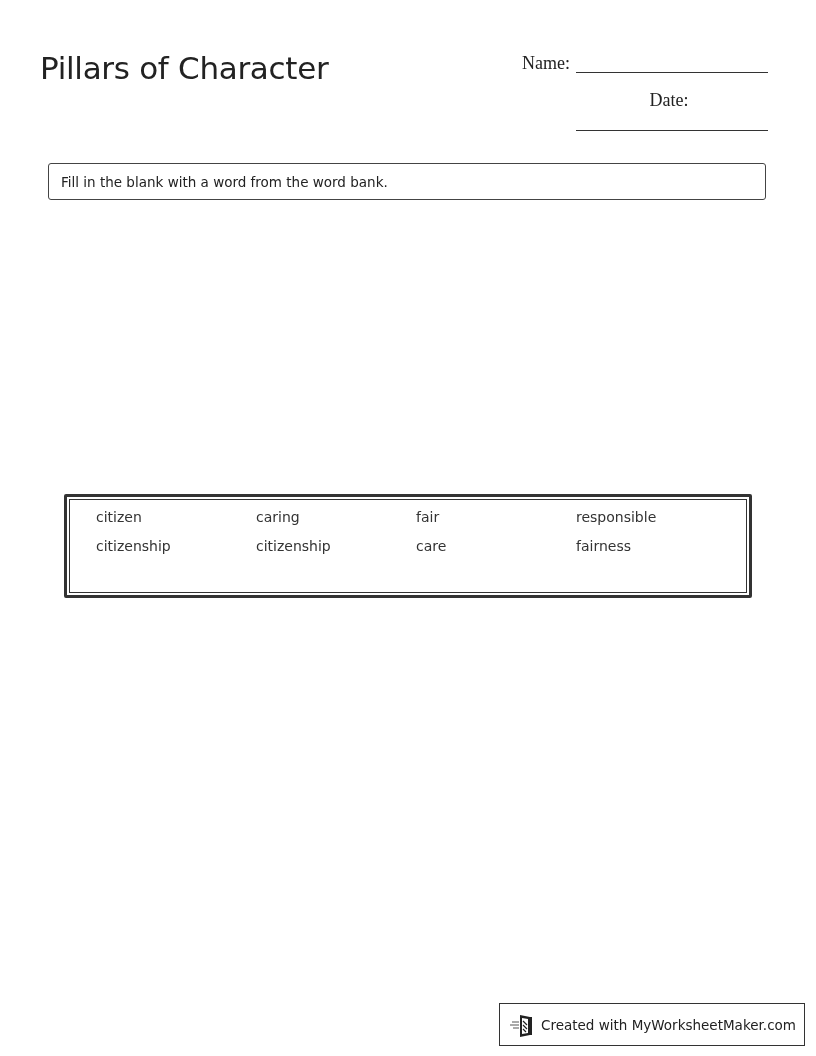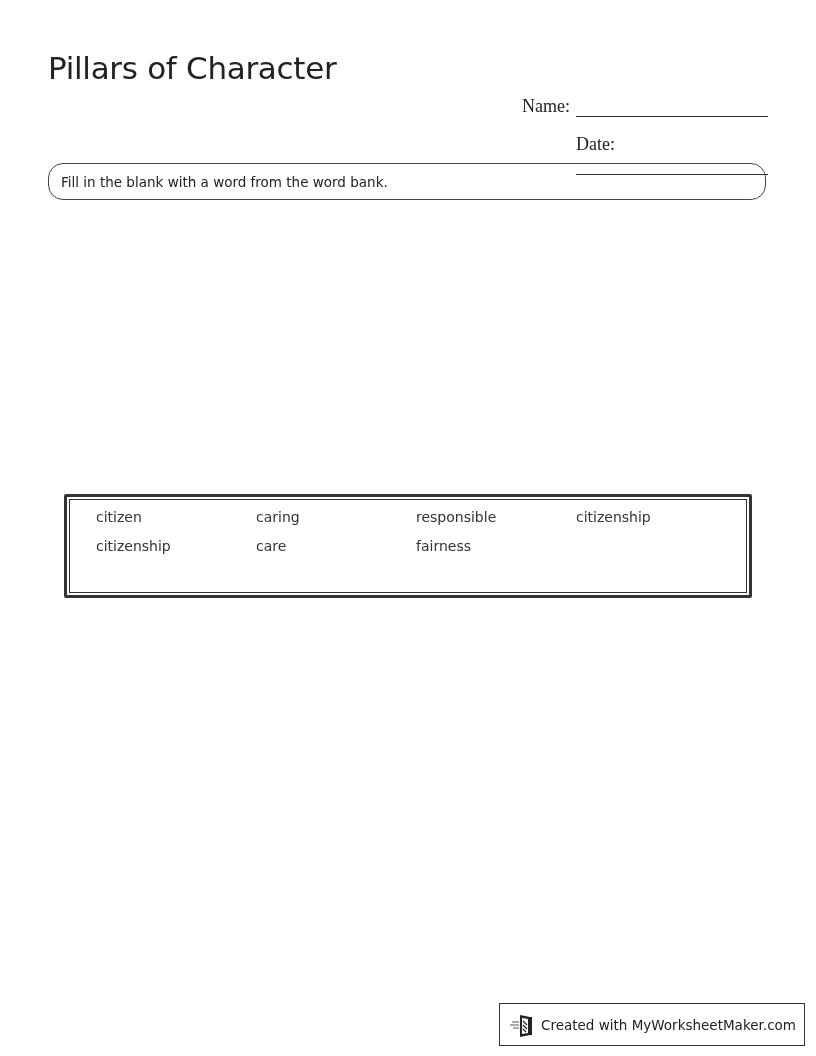--- a/index.html
+++ b/index.html
@@ -1,32 +1,32 @@
 <!DOCTYPE html>
 <html><head>
 <meta charset="utf-8">
 <style>
   html, body { margin: 0; padding: 0; background: #ffffff; }
   body { width: 816px; height: 1056px; position: relative; overflow: hidden; color: #222222; }
   .title {
-    position: absolute; left: 48px; top: 46px;
+    position: absolute; left: 40px; top: 46px;
     font-family: "DejaVu Sans", sans-serif; font-size: 31px; font-weight: normal;
     color: #222222; letter-spacing: -0.3px; margin: 0; line-height: 44px;
   }
-  .field-row { position: absolute; right: 48px; display: flex; align-items: flex-start; margin-top: 44px; }
+  .field-row { position: absolute; right: 48px; display: flex; align-items: center; }
   .field-label {
     font-family: "Liberation Serif", serif; font-size: 18px; color: #222;
     margin-right: 6px; line-height: 20px;
   }
   .field-line { width: 192px; border-bottom: 1.5px solid #333; height: 20px; }
   .row-name { top: 52px; }
   .row-date { top: 90px; flex-direction: column; }
   .instructions {
     position: absolute; left: 48px; top: 163px; width: 718px; height: 37px;
-    box-sizing: border-box; border: 1.5px solid #444; border-radius: 15px;
+    box-sizing: border-box; border: 1.5px solid #444; border-radius: 3px;
     font-family: "DejaVu Sans", sans-serif; font-size: 13.5px; color: #222;
     padding: 9px 12px; line-height: 18px;
   }
   .wordbank {
     position: absolute; left: 64px; top: 494px; width: 688px; height: 104px;
     box-sizing: border-box; border: 3px solid #333; border-radius: 2px; padding: 2px;
   }
   .wordbank-inner {
     width: 100%; height: 100%; box-sizing: border-box; border: 1.5px solid #333;
     display: grid; grid-template-columns: 160px 160px 160px 160px;
@@ -54,20 +54,21 @@
   <span class="field-label">Date:</span>
   <span class="field-line"></span>
 </div>
 
 <div class="instructions">Fill in the blank with a word from the word bank.</div>
 
 <div class="wordbank">
   <div class="wordbank-inner">
     <span class="word">citizen</span>
     <span class="word">caring</span>
+    <span class="word">fair</span>
     <span class="word">responsible</span>
     <span class="word">citizenship</span>
     <span class="word">citizenship</span>
     <span class="word">care</span>
     <span class="word">fairness</span>
   </div>
 </div>
 
 <div class="footer-badge">
   <svg class="footer-icon" viewBox="0 0 26 26">

